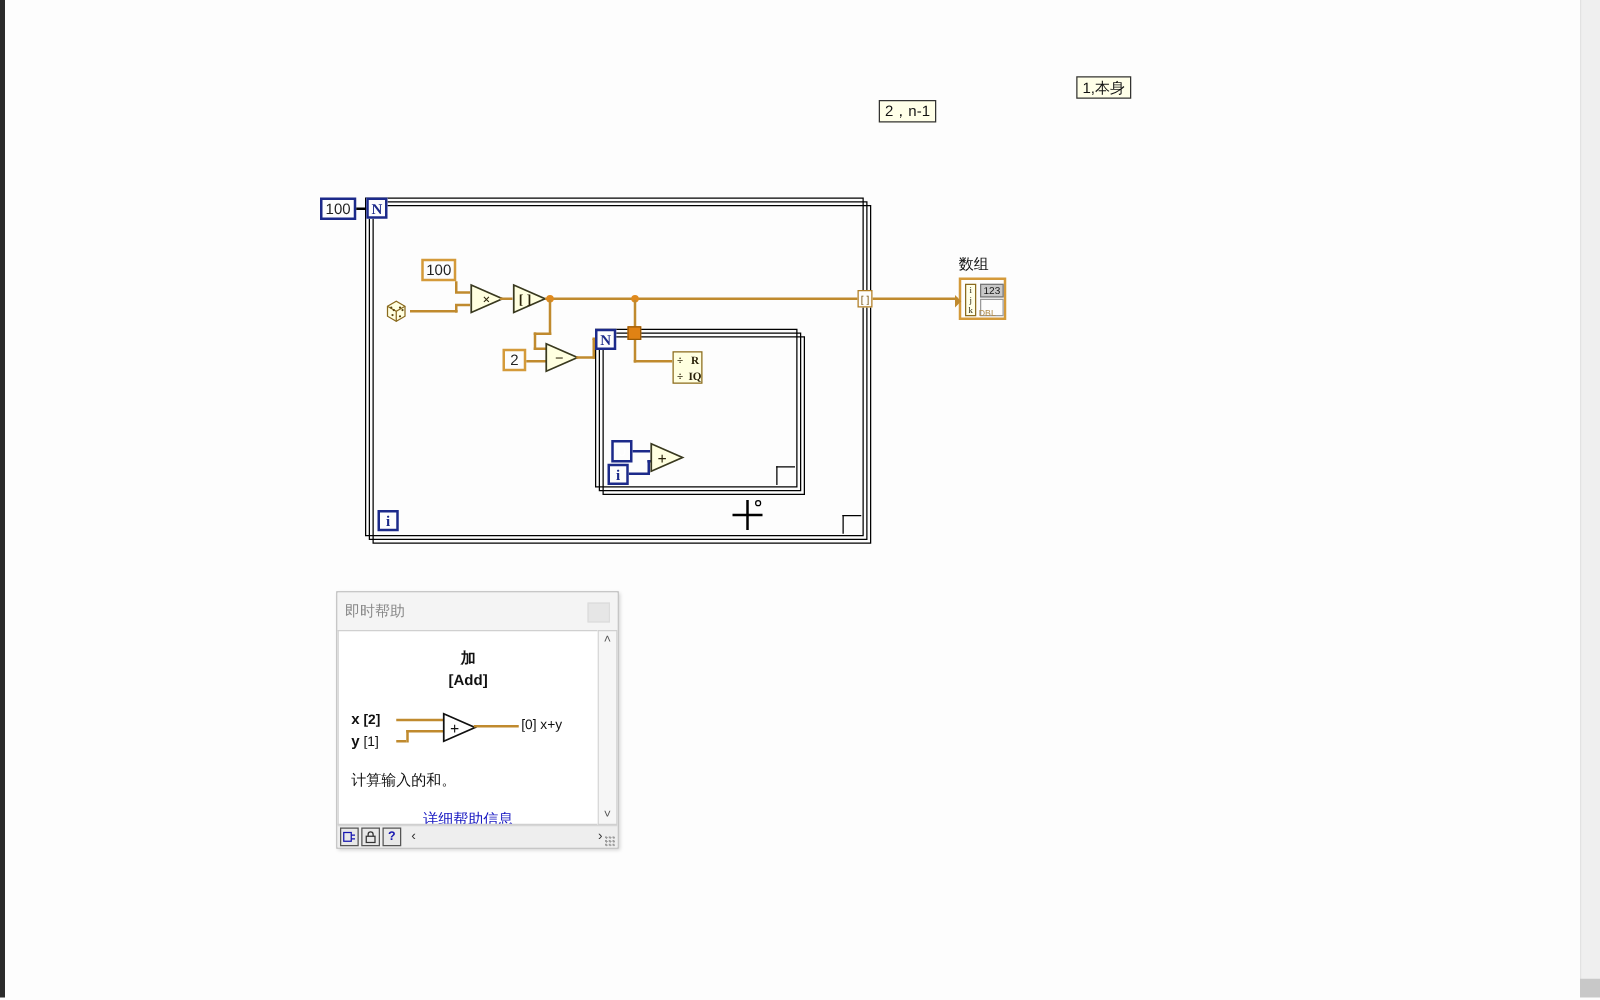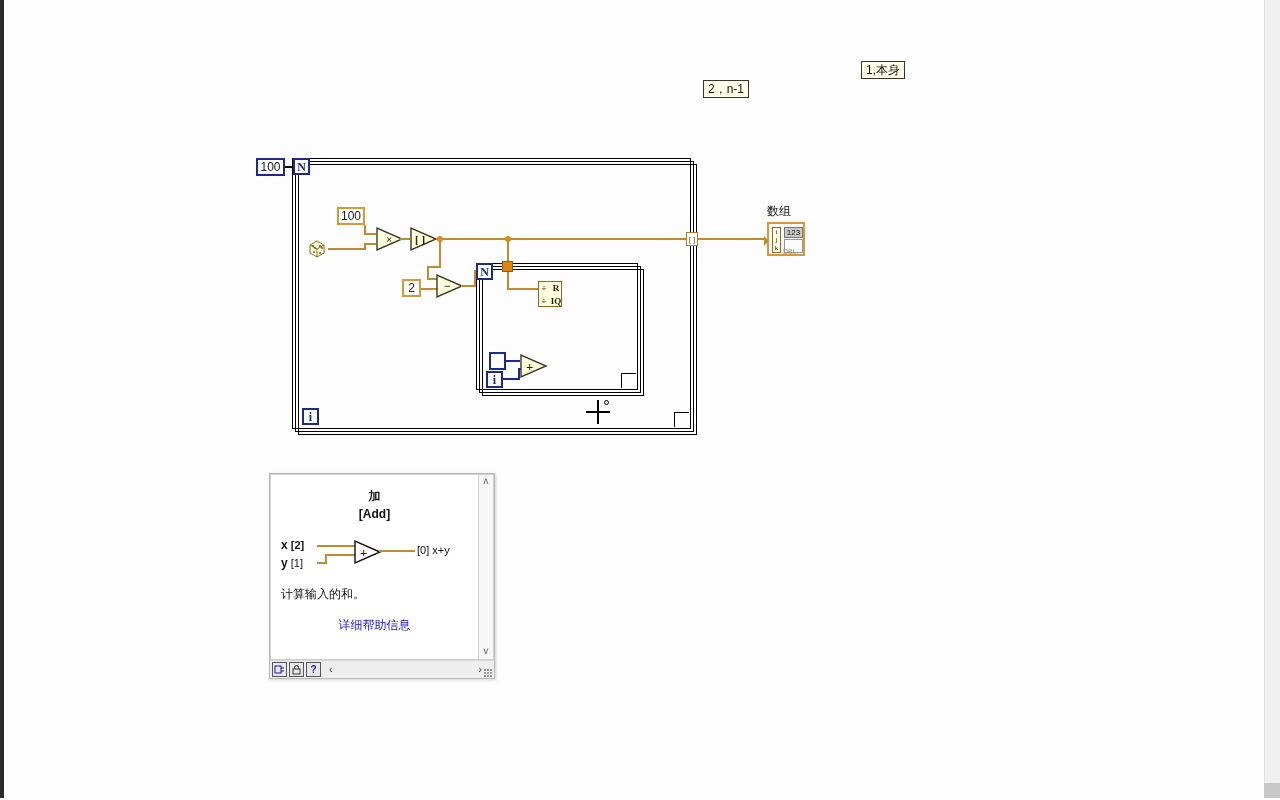--- a/index.html
+++ b/index.html
@@ -540,20 +540,24 @@
     <div class="cursor-cross" style="left:586px; top:400px;">
       <div class="cv"></div>
       <div class="ch"></div>
       <div class="cdeg"></div>
     </div>
 
   </div>
 
   <div class="help-win">
 
+    <div class="help-titlebar">
+      <span class="help-title">即时帮助</span>
+      <span class="help-pin"></span>
+    </div>
 
     <div class="help-body-row">
 
       <div class="help-content">
 
         <div class="help-fn-name">加</div>
         <div class="help-fn-en">[Add]</div>
 
         <div class="help-diagram">
           <div class="help-term-x" style="left:10px; top:4px;font-weight:bold;">

